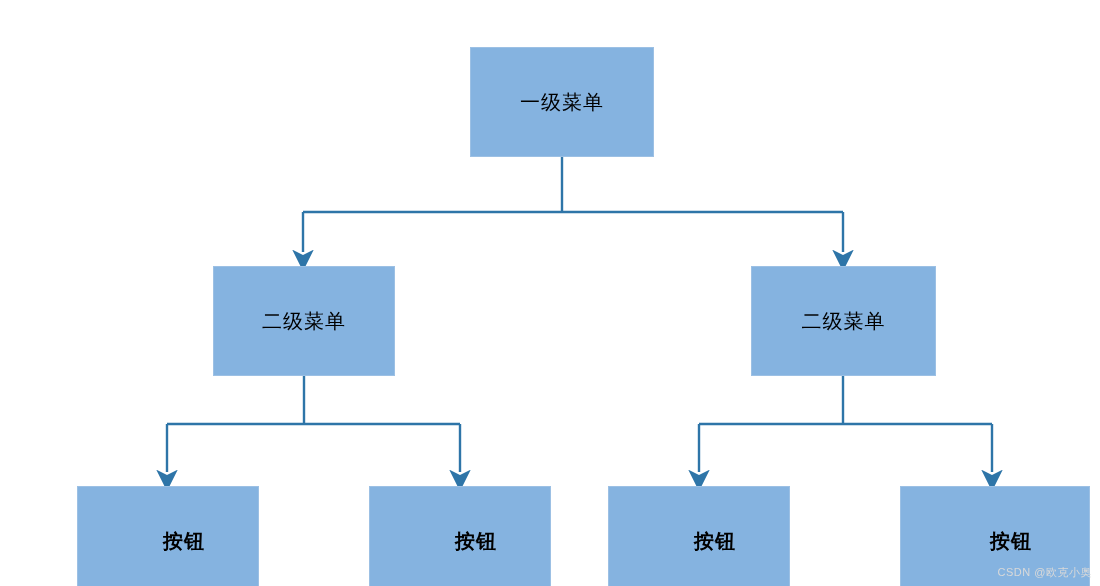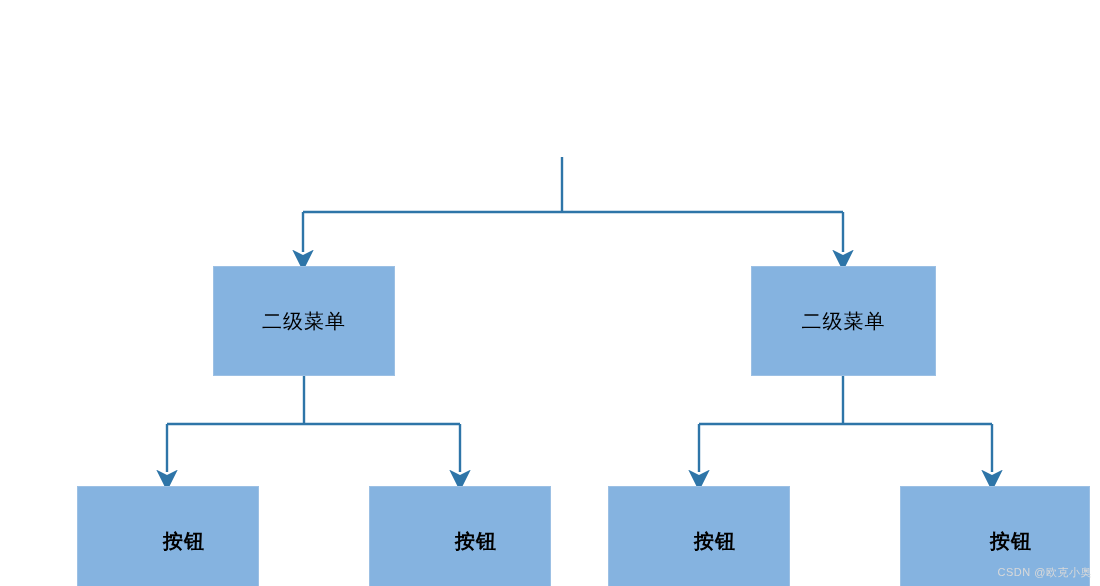--- a/index.html
+++ b/index.html
@@ -98,20 +98,23 @@
       <path d="M167,424 L167,472" marker-end="url(#arrow)"></path>
       <path d="M460,424 L460,472" marker-end="url(#arrow)"></path>
 
       <path d="M843,376 L843,424"></path>
       <path d="M699,424 L992,424"></path>
       <path d="M699,424 L699,472" marker-end="url(#arrow)"></path>
       <path d="M992,424 L992,472" marker-end="url(#arrow)"></path>
     </g>
   </svg>
 
+  <div class="node level-1" id="node-root">
+    <span class="node-label">一级菜单</span>
+  </div>
 
   <div class="node level-2" id="node-sub-1">
     <span class="node-label">二级菜单</span>
   </div>
 
   <div class="node level-2" id="node-sub-2">
     <span class="node-label">二级菜单</span>
   </div>
 
   <div class="node level-3" id="node-btn-1">

